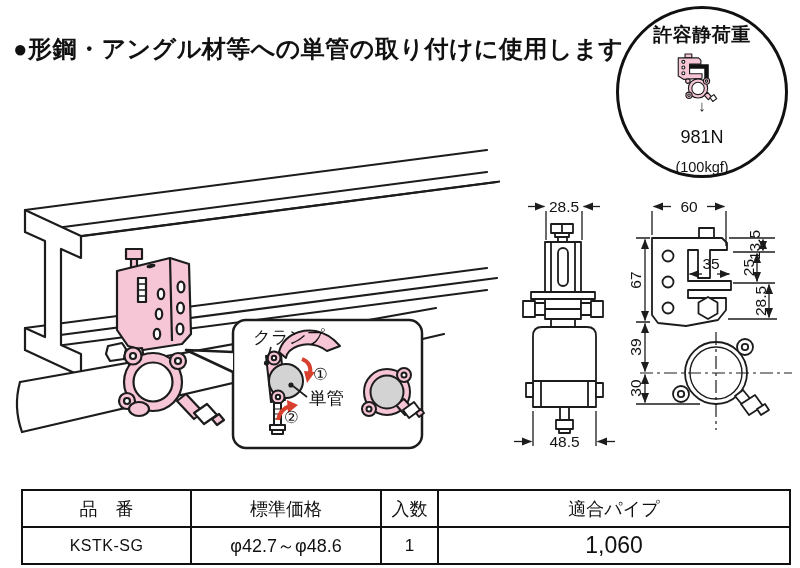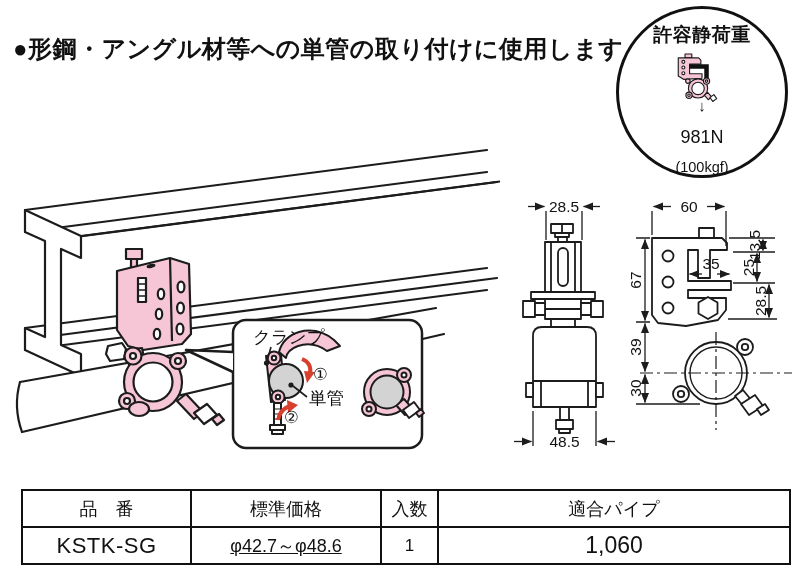--- a/index.html
+++ b/index.html
@@ -22,22 +22,22 @@
   
   .price-table{position:absolute;left:21px;top:489px;width:768px;border-collapse:collapse;
                table-layout:fixed;border:2.5px solid #111;}
   .price-table th,.price-table td{border:2px solid #111;text-align:center;padding:0;
                height:35px;font-weight:400;}
   .price-table th{font-size:18px;}
   .col-partno{width:169px;}
   .col-pipe{width:190px;}
   .col-qty{width:57px;}
   .col-price{width:352px;}
-  .cell-partno{font-size:22px;font-weight:700;letter-spacing:0.5px;}
-  .cell-pipe{font-size:18px;text-decoration:underline;}
+  .cell-partno{font-size:16px;font-weight:700;letter-spacing:0.5px;}
+  .cell-pipe{font-size:18px;}
   .cell-qty{font-size:17px;}
   .cell-price{font-size:23px;}
   svg text{font-family:"Liberation Sans",sans-serif;}
 </style>
 </head>
 <body>
 
 <div class="page">
 
   <div class="description">●形鋼・アングル材等への単管の取り付けに使用します。</div>

